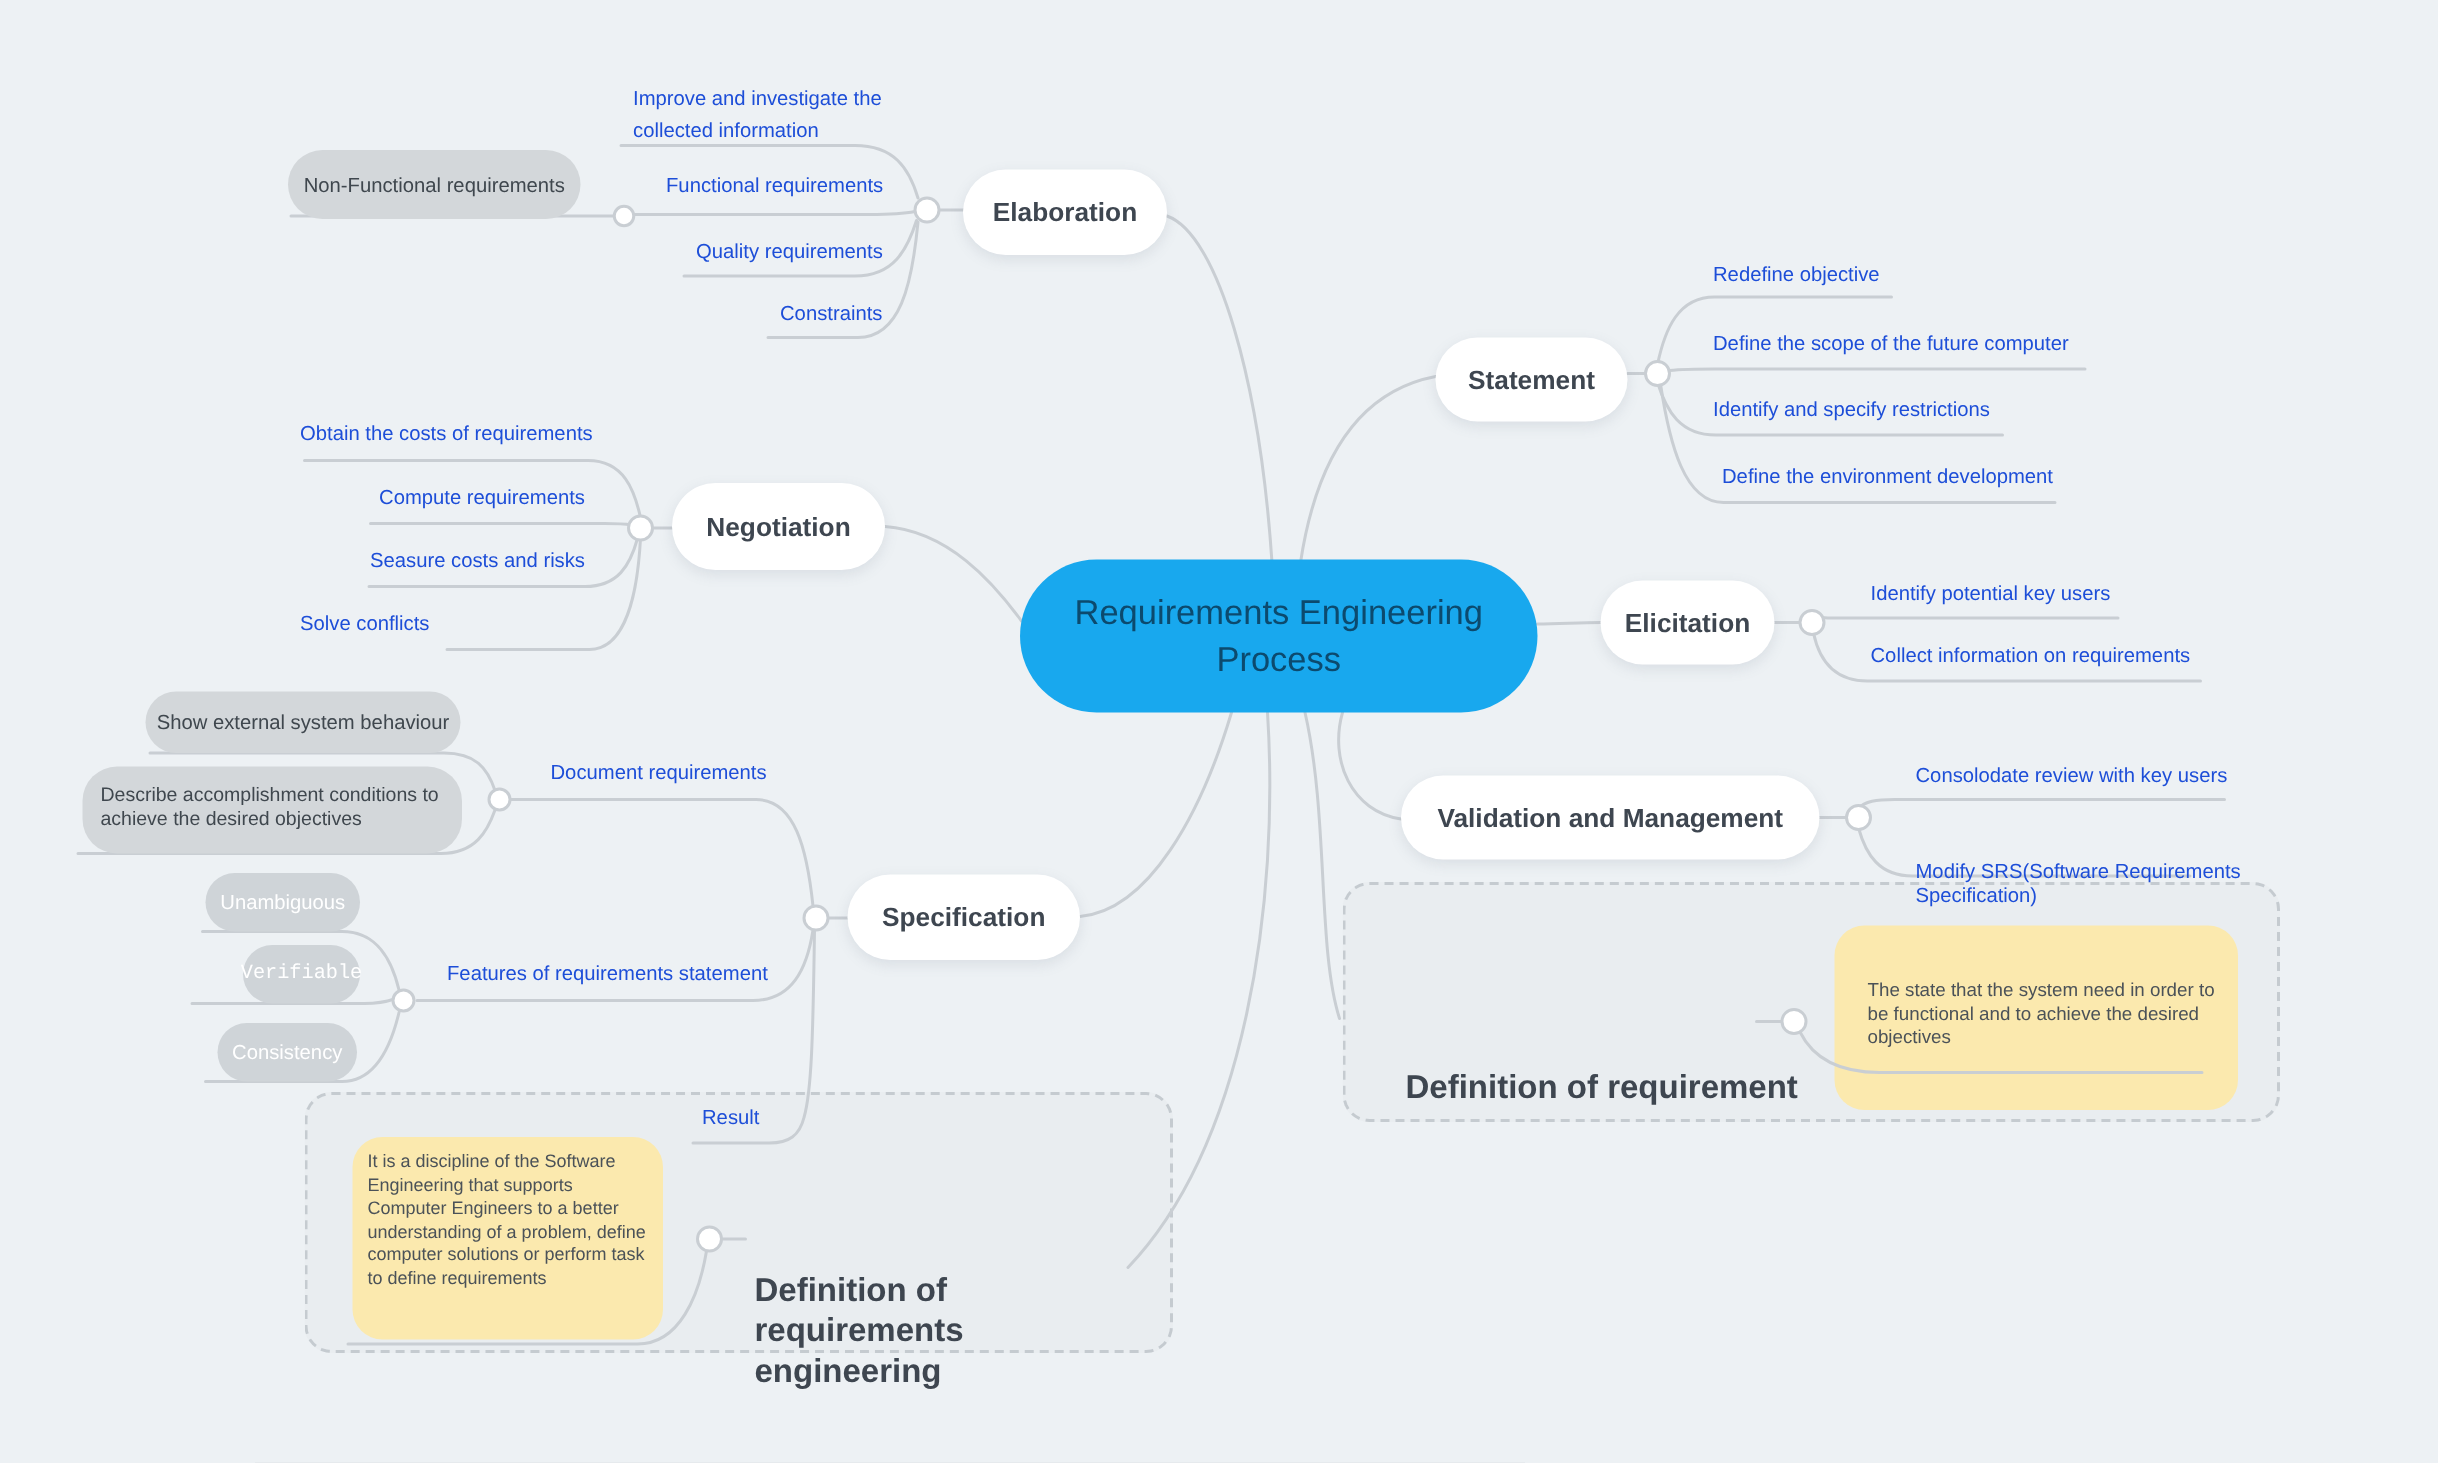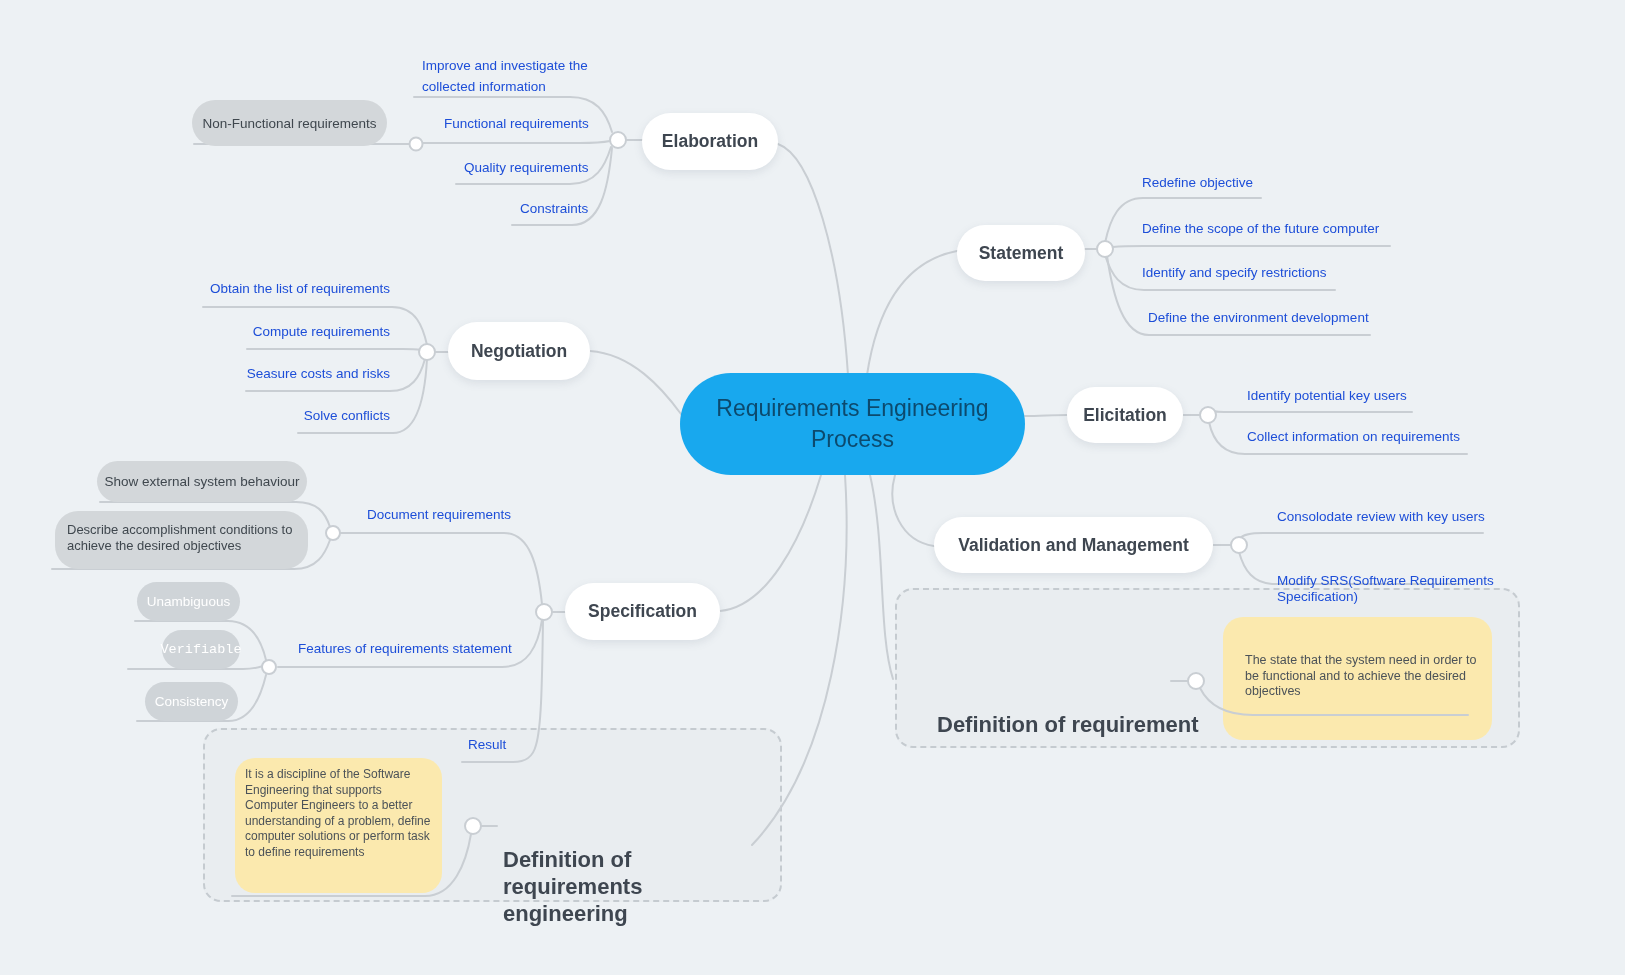--- a/index.html
+++ b/index.html
@@ -134,24 +134,24 @@
   <div class="sub" style="left:444px;top:116px;">Functional requirements</div>
   <div class="sub" style="left:464px;top:160px;">Quality requirements</div>
   <div class="sub" style="left:520px;top:201px;">Constraints</div>
   <div class="gpill" style="left:192px;top:100px;width:195px;height:46px;">Non-Functional requirements</div>
 
   <div class="sub" style="left:1142px;top:175px;">Redefine objective</div>
   <div class="sub" style="left:1142px;top:221px;">Define the scope of the future computer</div>
   <div class="sub" style="left:1142px;top:265px;">Identify and specify restrictions</div>
   <div class="sub" style="left:1148px;top:310px;">Define the environment development</div>
 
-  <div class="sub" style="left:200px;top:281px;width:190px;text-align:right;">Obtain the list of requirements</div>
+  <div class="sub" style="left:200px;top:281px;width:190px;text-align:right;">Obtain the costs of requirements</div>
   <div class="sub" style="left:200px;top:324px;width:190px;text-align:right;">Compute requirements</div>
   <div class="sub" style="left:200px;top:366px;width:190px;text-align:right;">Seasure costs and risks</div>
-  <div class="sub" style="left:200px;top:408px;width:190px;text-align:right;">Solve conflicts</div>
+  <div class="sub" style="left:200px;top:408px;width:190px;">Solve conflicts</div>
 
   <div class="sub" style="left:1247px;top:388px;">Identify potential key users</div>
   <div class="sub" style="left:1247px;top:429px;">Collect information on requirements</div>
 
   <div class="sub" style="left:1277px;top:509px;">Consolodate review with key users</div>
   <div class="sub wrap" style="left:1277px;top:549px;width:235px;margin-top:24px;">Modify SRS(Software Requirements Specification)</div>
 
   <div class="sub" style="left:367px;top:507px;">Document requirements</div>
   <div class="sub" style="left:298px;top:641px;">Features of requirements statement</div>
   <div class="sub" style="left:468px;top:737px;">Result</div>

